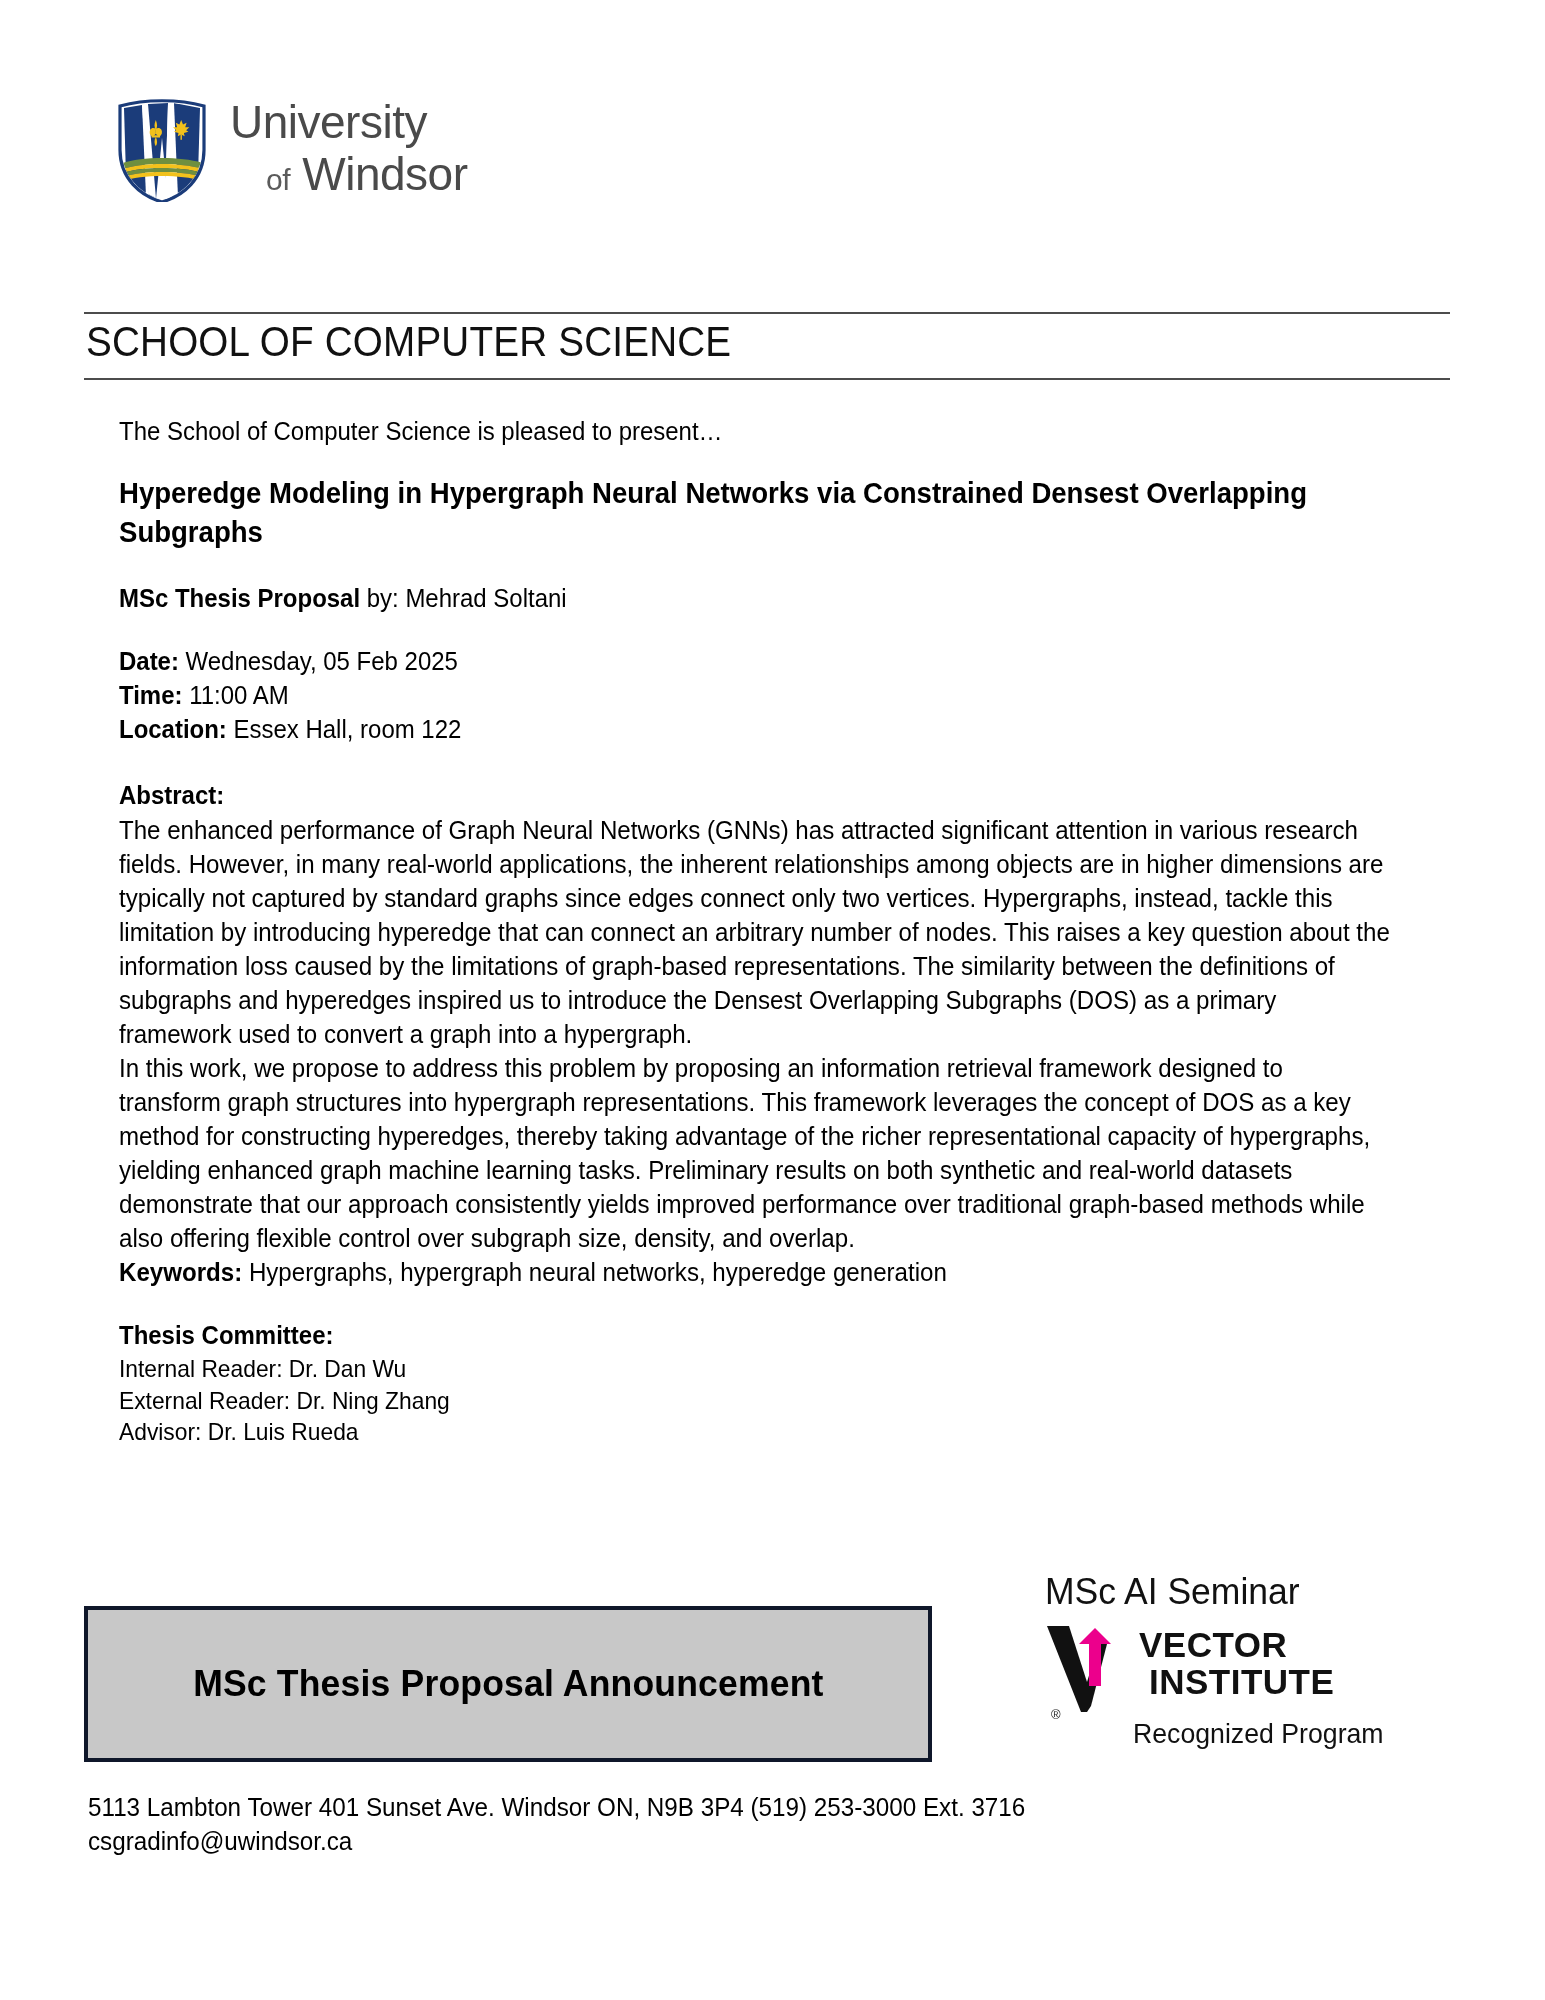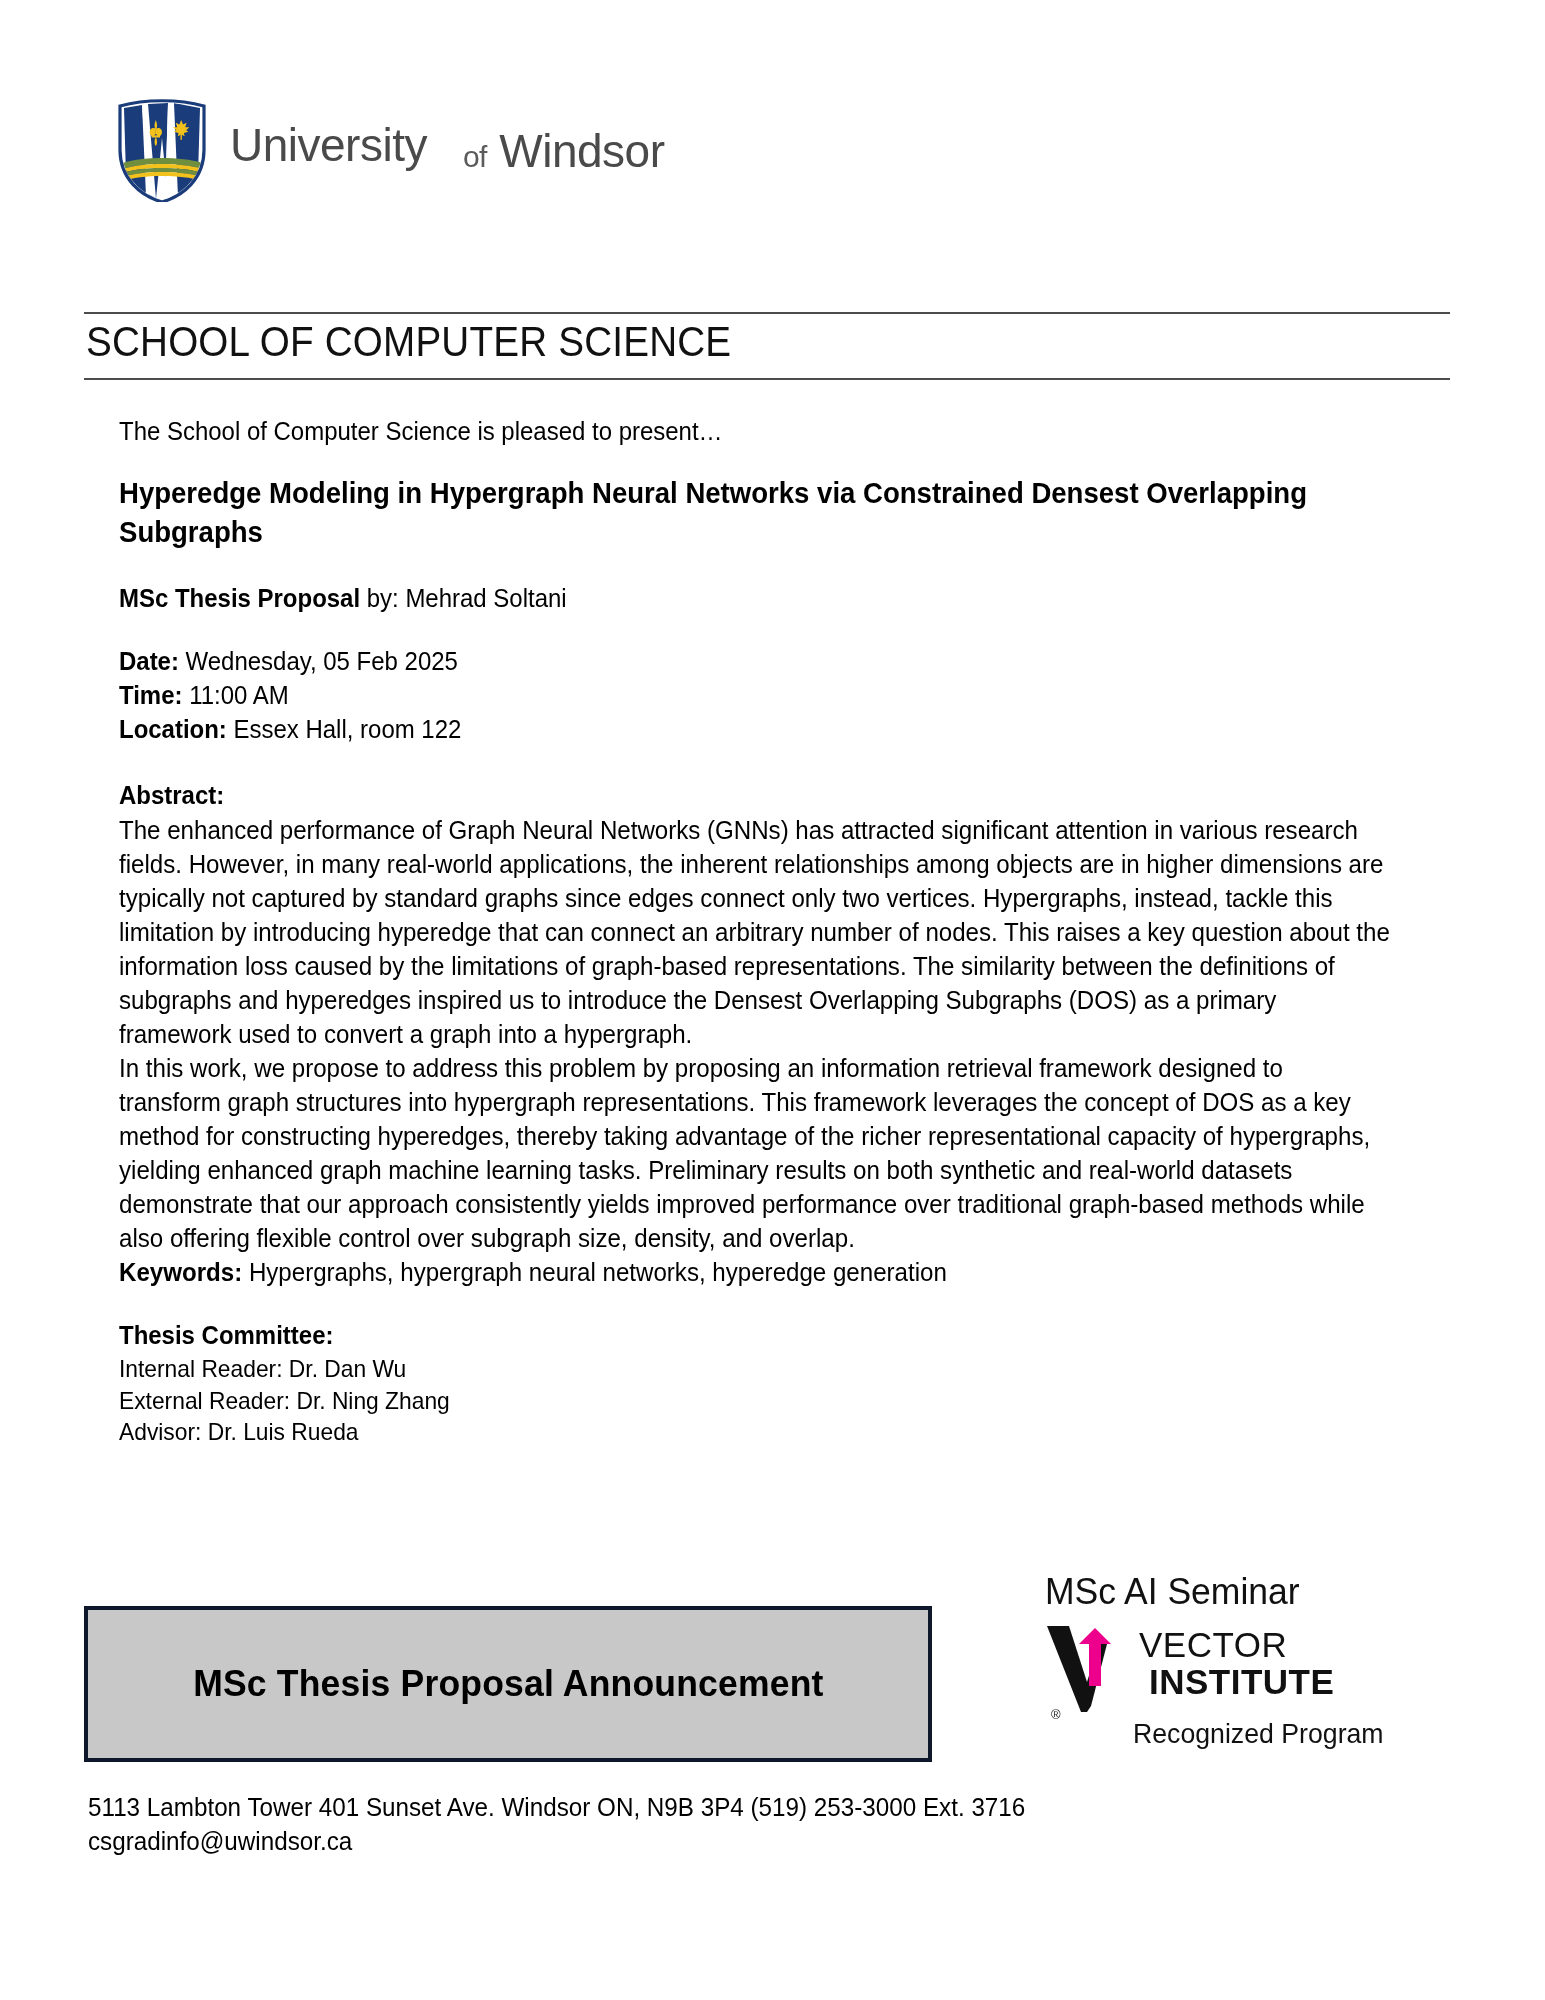--- a/index.html
+++ b/index.html
@@ -32,21 +32,21 @@
     align-items: center;
     gap: 22px;
   }
   .shield-wrap {
     width: 92px;
     height: 104px;
     position: relative;
   }
   .wordmark {
     display: flex;
-    flex-direction: row;
+    flex-direction: column;
     line-height: 1.0;
     color: #4a4a4a;
     padding-bottom: 4px;
   }
   .wordmark .line1 {
     font-size: 46px;
     letter-spacing: -0.5px;
     font-weight: 400;
   }
   .wordmark .line2 {
@@ -209,21 +209,21 @@
     position: relative;
     flex: 0 0 auto;
   }
   .vector-words {
     margin-left: 10px;
     margin-top: 6px;
     line-height: 1.06;
   }
   .vector-words .w1 {
     font-size: 35px;
-    font-weight: normal;
+    font-weight: bold;
     letter-spacing: 0.5px;
     color: #111;
   }
   .vector-words .w2 {
     font-size: 35px;
     font-weight: bold;
     letter-spacing: 0.5px;
     color: #111;
     margin-left: 10px;
   }

